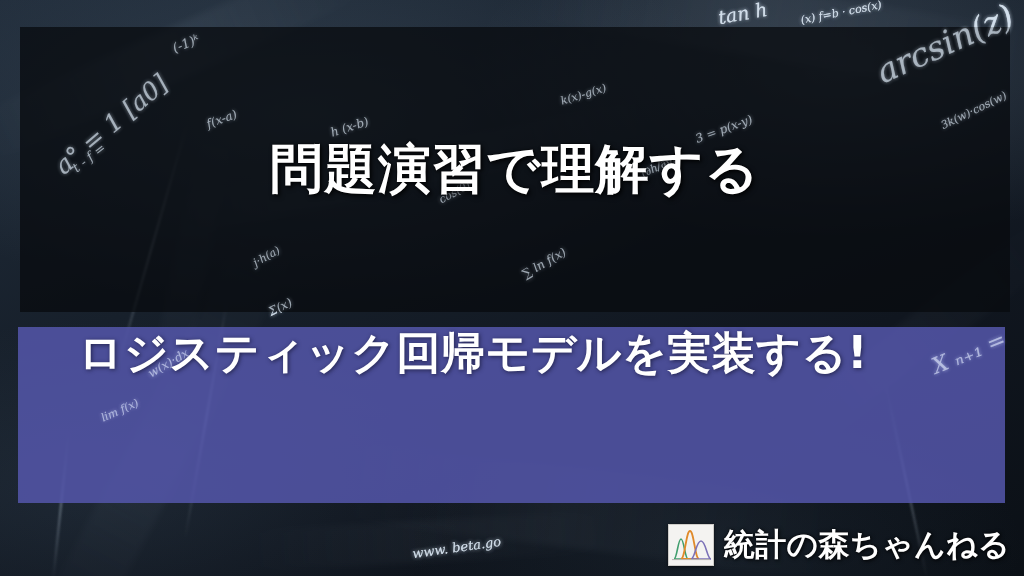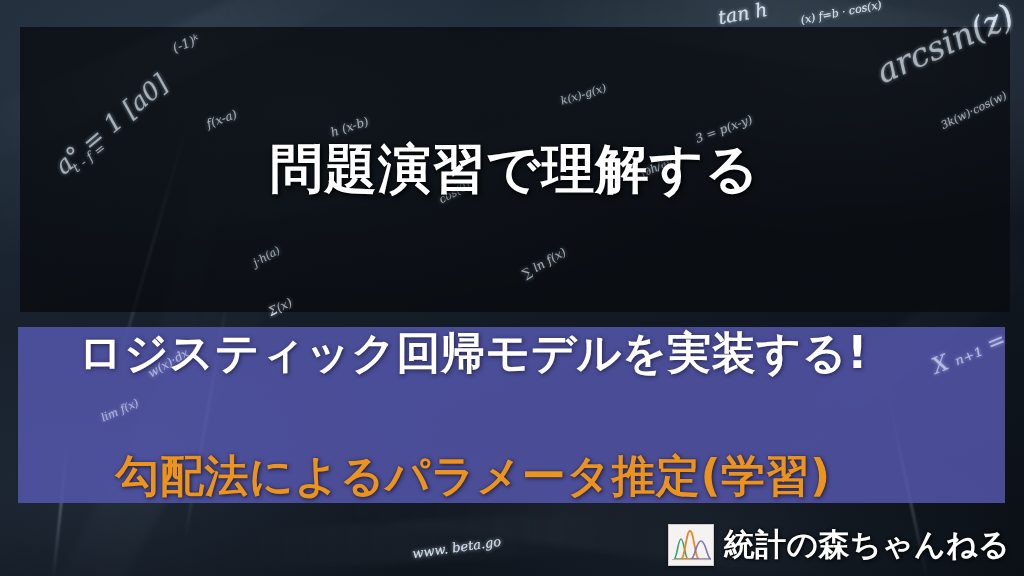--- a/index.html
+++ b/index.html
@@ -229,21 +229,20 @@
   <div class="panel-blue">
     <div id="chalk-layer-blue">
         <div class="chalk" style="left: 912px; top: 13px; font-size: 22px; transform: rotate(-22deg);">X ₙ₊₁ =</div>
         <div class="chalk" style="left: 128px; top: 29px; font-size: 12px; transform: rotate(-30deg);">w(x)·dx</div>
         <div class="chalk" style="left: 82px; top: 77px; font-size: 11px; transform: rotate(-24deg);">lim f(x)</div>
       </div>
   </div>
 
   <div class="sub-stack">
     <div class="sline s-white">ロジスティック回帰モデルを実装する!</div>
-    <div class="sline s-orange">勾配法によるパラメータ推定(学習)</div>
   </div>
 
   <div class="brand">
     <svg class="brand-logo" viewBox="0 0 44 40">
       <rect x="0" y="0" width="44" height="40" fill="#f4f3f1"></rect>
       <path d="M5 34 C8 34 9 14 12 14 C15 14 16 34 19 34 Z" fill="none" stroke="#3f9e6d" stroke-width="1.6"></path>
       <path d="M12 34 C16 34 17 6 21 6 C25 6 26 34 30 34 Z" fill="none" stroke="#e08a2a" stroke-width="1.8"></path>
       <path d="M22 34 C26 34 27 16 32 16 C37 16 38 34 42 34 Z" fill="none" stroke="#7c72b8" stroke-width="1.6"></path>
       <line x1="3" y1="34.6" x2="41" y2="34.6" stroke="#b9b6b1" stroke-width="1"></line>
     </svg>

